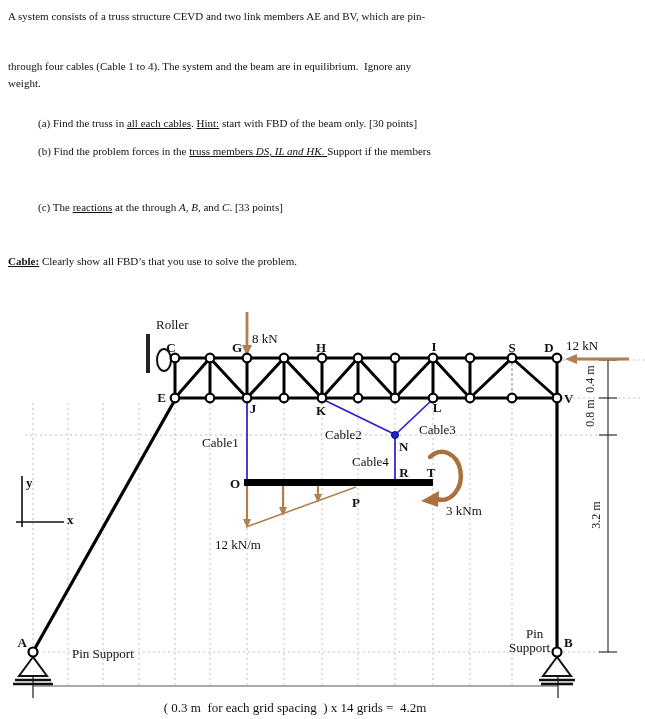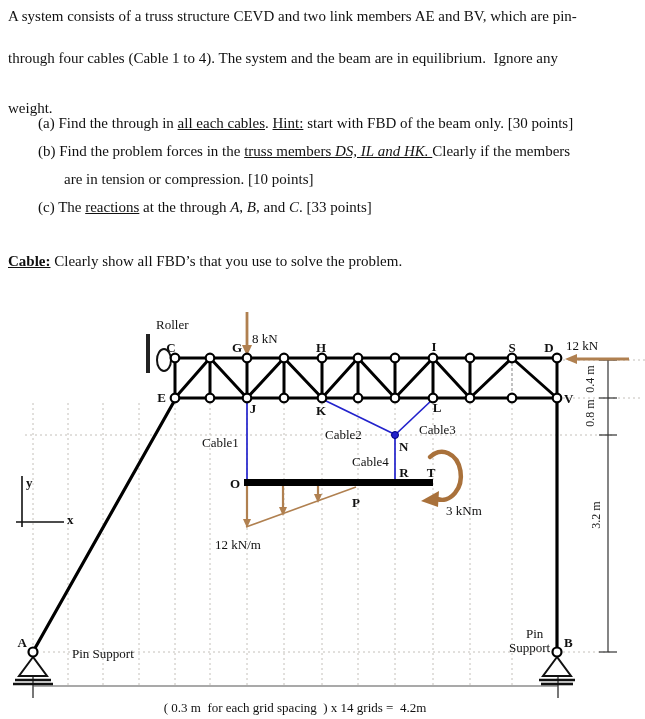--- a/index.html
+++ b/index.html
@@ -1,40 +1,39 @@
 <!DOCTYPE html>
 <html><head>
 <meta charset="utf-8">
 <style>
   html,body{margin:0;padding:0;background:#fff;}
   #page{position:relative;width:645px;height:719px;background:#ffffff;overflow:hidden;
         font-family:"Liberation Serif", serif;color:#111;}
-  .tline{position:absolute;white-space:pre;font-size:15px;line-height:20px;font-family:Liberation Serif, serif;}
+  .tline{position:absolute;white-space:pre;font-size:11px;line-height:20px;font-family:Liberation Serif, serif;}
   .u{text-decoration:underline;}
   .i{font-style:italic;}
   .b{font-weight:bold;}
   svg{position:absolute;left:0;top:0;}
   svg text{font-family:"Liberation Serif", serif;fill:#111;white-space:pre;}
   .nlab{font-weight:bold;font-size:13px;}
   .lab{font-size:13px;}
   .dimlab{font-size:12px;fill:#222;}
 </style>
 </head>
 <body>
 
 <div id="page">
 
   <div class="tline" style="left:8px;top:6px">A system consists of a truss structure CEVD and two link members AE and BV, which are pin-</div>
-  <div class="tline" style="left:8px;top:48px">through four cables (Cable 1 to 4). The system and the beam are in equilibrium.  Ignore any</div>
-  <div class="tline" style="left:8px;top:98px">weight.</div>
-
-  <div class="tline" style="left:38px;top:113px"><span>(a) Find the through in </span><span class="u">all each cables</span><span>. </span><span class="u">Hint:</span><span> start with FBD of the beam only. [30 points]</span></div>
-
-  <div class="tline" style="left:38px;top:141px"><span>(b) Find the problem forces in the </span><span class="u">truss members </span><span class="u i">DS, IL and HK. </span><span>Clearly if the members</span></div>
-  <div class="tline" style="left:64px;top:169px">are in tension or compression. [10 points]</div>
+  <div class="tline" style="left:8px;top:56px">through four cables (Cable 1 to 4). The system and the beam are in equilibrium.  Ignore any</div>
+  <div class="tline" style="left:8px;top:73px">weight.</div>
+
+  <div class="tline" style="left:38px;top:113px"><span>(a) Find the truss in </span><span class="u">all each cables</span><span>. </span><span class="u">Hint:</span><span> start with FBD of the beam only. [30 points]</span></div>
+
+  <div class="tline" style="left:38px;top:141px"><span>(b) Find the problem forces in the </span><span class="u">truss members </span><span class="u i">DS, IL and HK. </span><span>Support if the members</span></div>
 
   <div class="tline" style="left:38px;top:197px"><span>(c) The </span><span class="u">reactions</span><span> at the through </span><span class="i">A</span><span>, </span><span class="i">B</span><span>, and </span><span class="i">C</span><span>. [33 points]</span></div>
 
   <div class="tline" style="left:8px;top:251px"><span class="b u">Cable:</span><span> Clearly show all FBD’s that you use to solve the problem.</span></div>
 
   <svg width="645" height="719" viewBox="0 0 645 719">
 
     <g stroke="#c4c0ba" stroke-width="1" stroke-dasharray="2 3">
       <line x1="33" y1="403" x2="33" y2="686"></line>
         <line x1="68" y1="403" x2="68" y2="686"></line>

